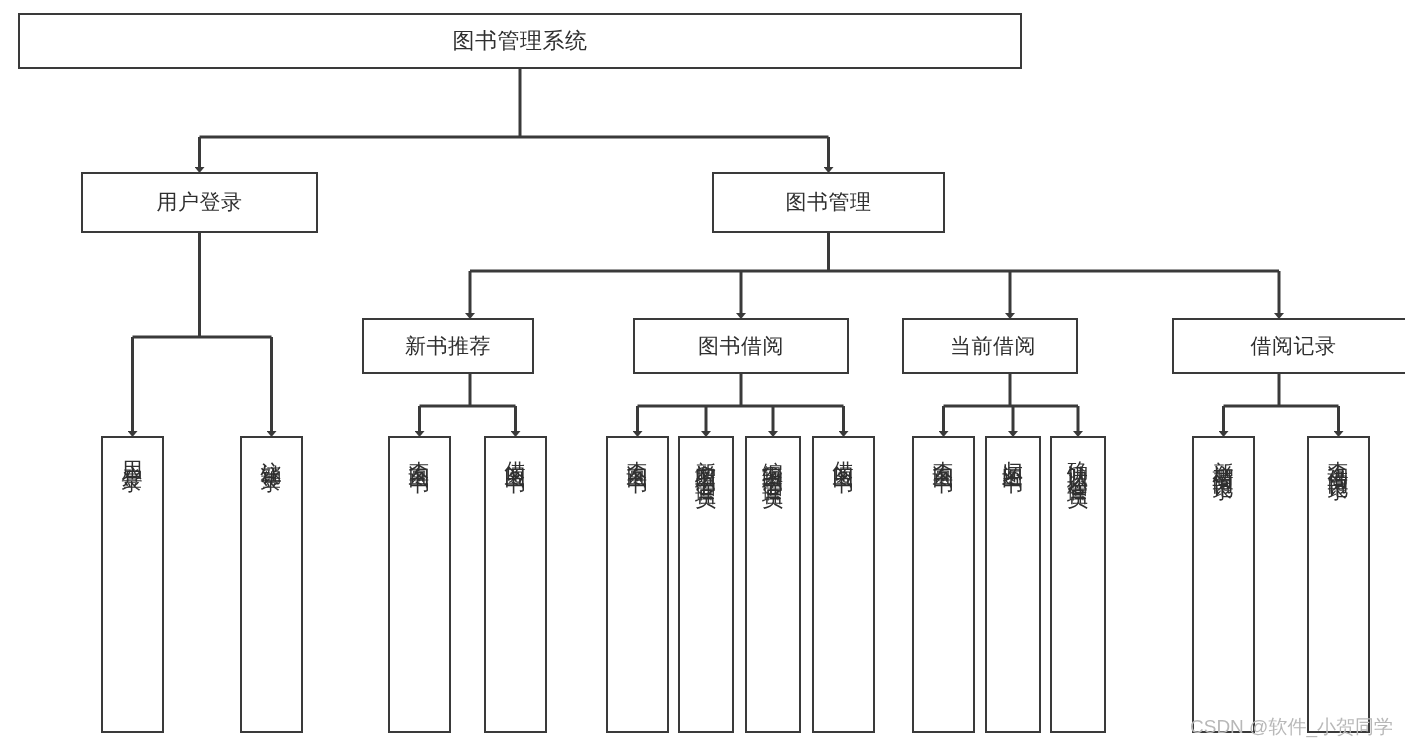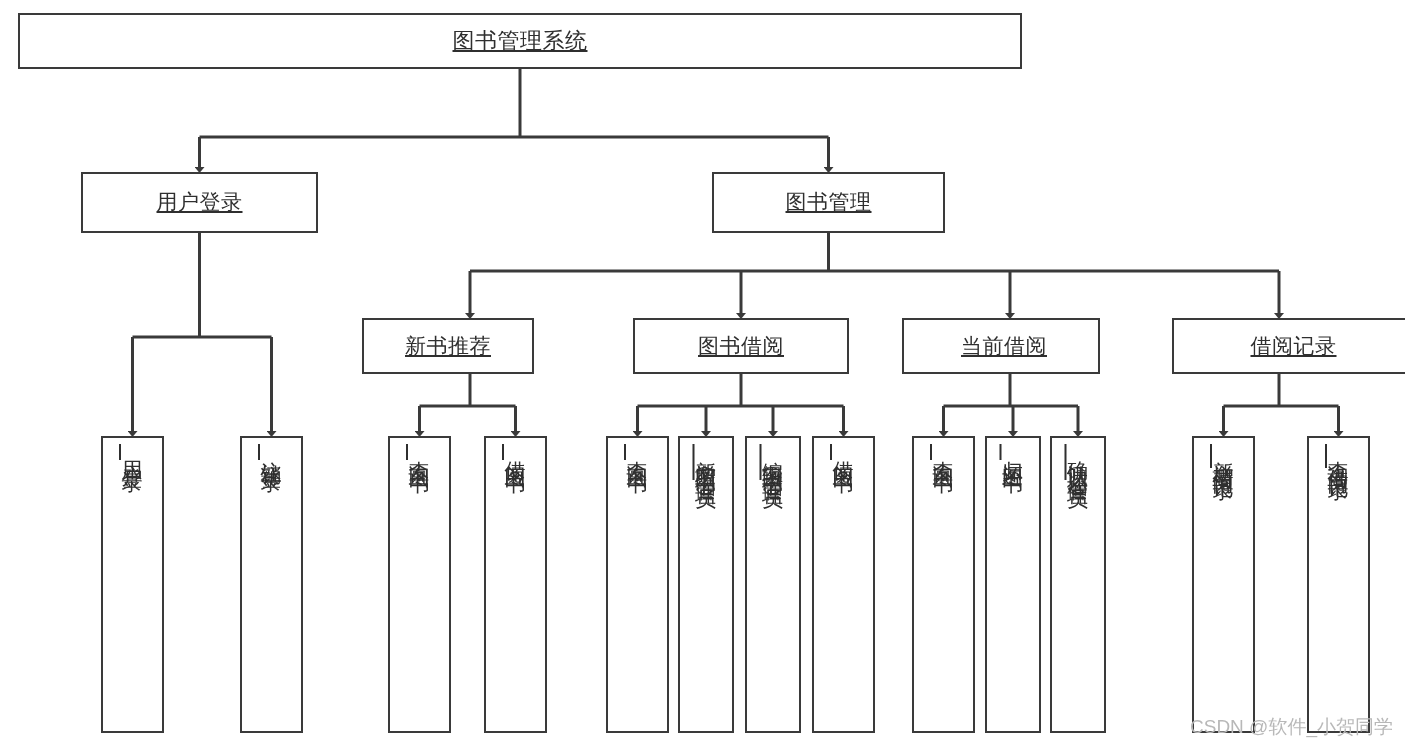--- a/index.html
+++ b/index.html
@@ -36,21 +36,20 @@
     align-items: center;
     justify-content: center;
     z-index: 2;
   }
   .node .label {
     color: #2f2f2f;
     line-height: 1.05;
     letter-spacing: 0.5px;
     white-space: pre;
     text-align: left;
-    text-decoration: underline;
   }
   
   .node.horiz .label {
     font-size: 21px;
     writing-mode: horizontal-tb;
   }
   .node.root .label {
     font-size: 22px;
   }
   
@@ -135,21 +134,21 @@
       </div>
       <div class="node horiz" style="left: 712px; top: 172px; width: 233px; height: 61px;">
         <span class="label">图书管理</span>
       </div>
       <div class="node horiz" style="left: 362px; top: 318px; width: 172px; height: 56px;">
         <span class="label">新书推荐</span>
       </div>
       <div class="node horiz" style="left: 633px; top: 318px; width: 216px; height: 56px;">
         <span class="label">图书借阅</span>
       </div>
-      <div class="node horiz" style="left: 902px; top: 318px; width: 198px; height: 56px; padding-left: 6px;">
+      <div class="node horiz" style="left: 902px; top: 318px; width: 176px; height: 56px; padding-left: 6px;">
         <span class="label">当前借阅</span>
       </div>
       <div class="node horiz" style="left: 1172px; top: 318px; width: 243px; height: 56px;">
         <span class="label">借阅记录</span>
       </div>
       <div class="node vert" style="left: 101px; top: 436px; width: 63px; height: 297px;">
         <span class="label">用户登录</span>
       </div>
       <div class="node vert" style="left: 240px; top: 436px; width: 63px; height: 297px;">
         <span class="label">注销登录</span>

